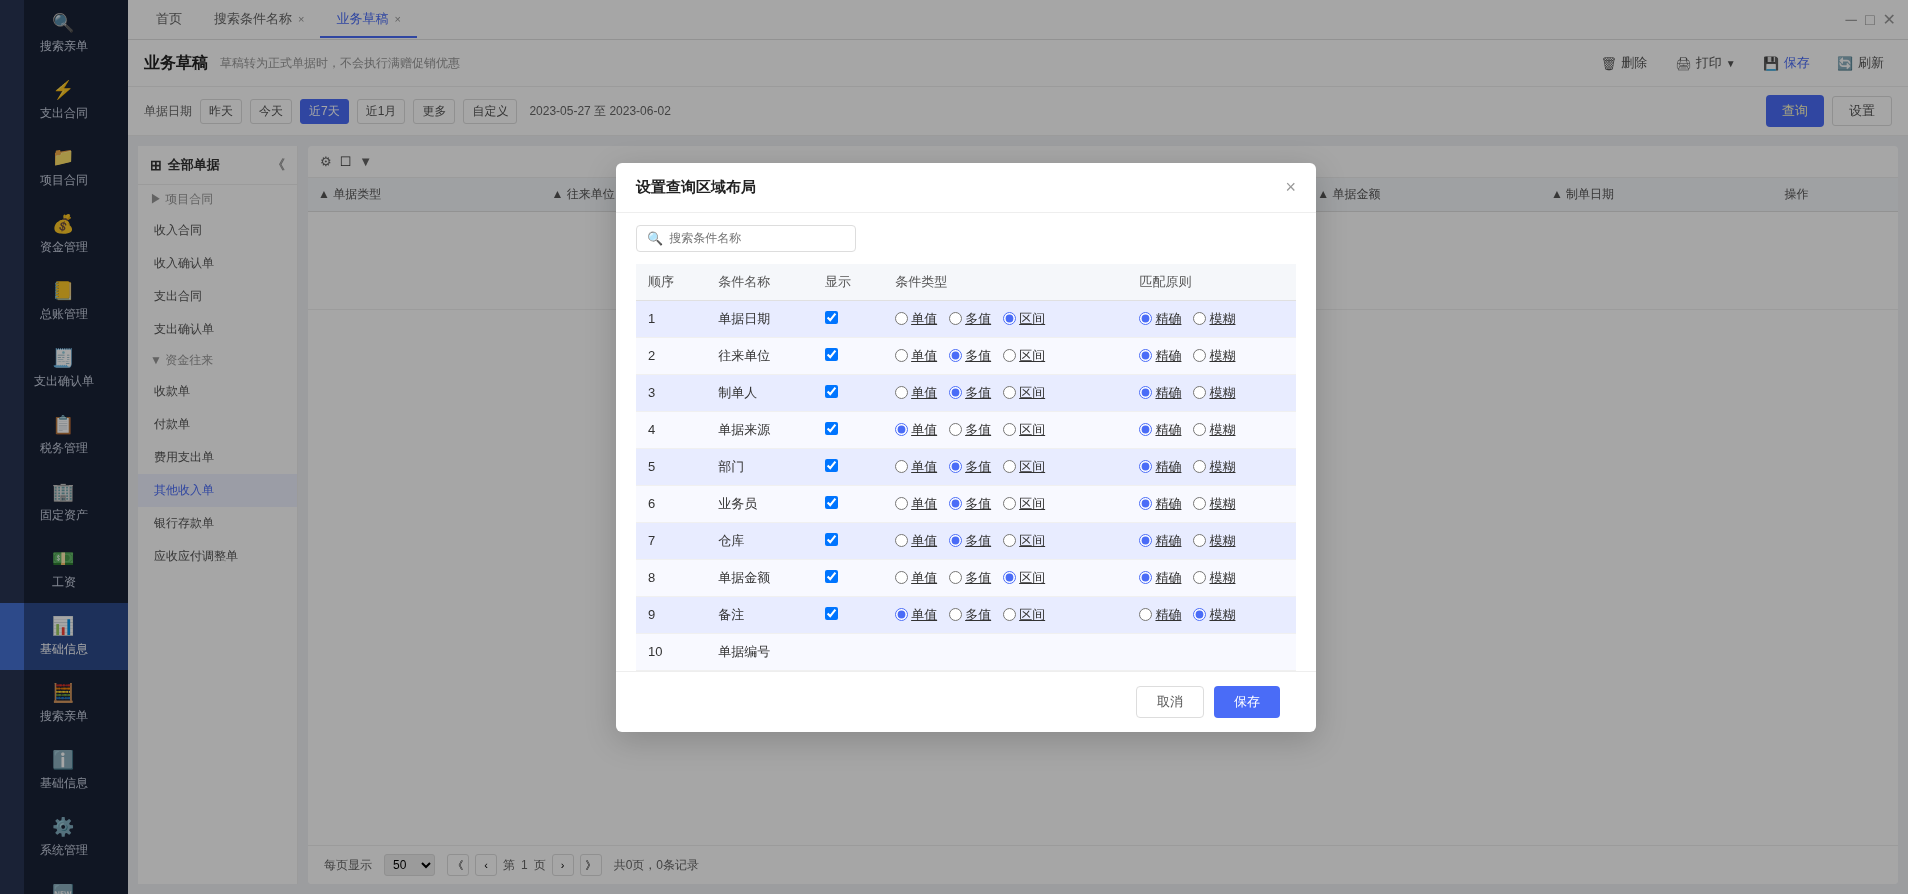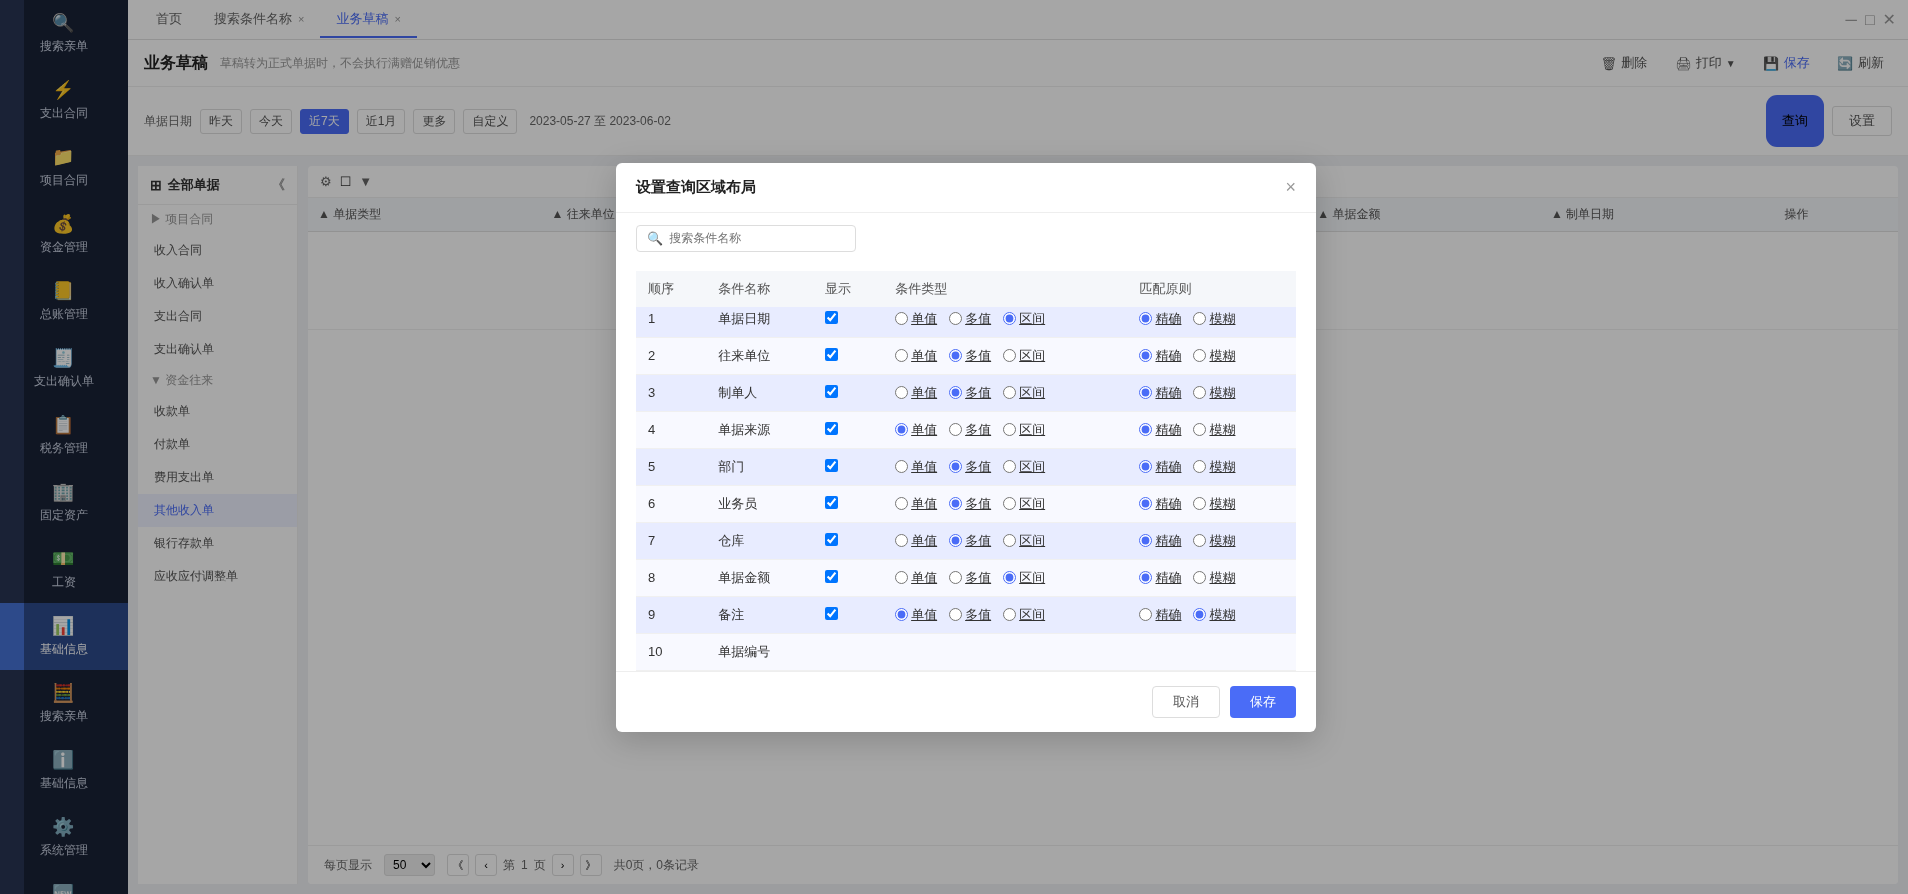--- a/index.html
+++ b/index.html
@@ -30,21 +30,21 @@
     .header-actions { margin-left: auto; display: flex; gap: 12px; align-items: center; }
     .header-btn { display: flex; align-items: center; gap: 4px; font-size: 13px; color: #555; cursor: pointer; padding: 4px 8px; border-radius: 3px; }
     .header-btn.primary { color: #4a6cf7; }
 
     
     .toolbar { padding: 8px 16px; background: #fff; display: flex; align-items: center; gap: 8px; border-bottom: 1px solid #eee; flex-wrap: wrap; }
     .toolbar-label { color: #666; font-size: 12px; }
     .date-btn { padding: 3px 8px; border: 1px solid #ddd; border-radius: 3px; background: #fff; cursor: pointer; font-size: 12px; color: #555; }
     .date-btn.active { background: #4a6cf7; color: #fff; border-color: #4a6cf7; }
     .date-range { font-size: 12px; color: #666; margin-left: 4px; }
-    .query-btn { margin-left: auto; background: #4a6cf7; color: #000000; border: none; padding: 17px 16px; border-radius: 11px; cursor: pointer; font-size: 13px; }
+    .query-btn { margin-left: auto; background: #4a6cf7; color: #fef9c3; border: none; padding: 7px 16px; border-radius: 4px; cursor: pointer; font-size: 13px; }
     .set-btn { background: #fff; color: #555; border: 1px solid #ddd; padding: 5px 16px; border-radius: 3px; cursor: pointer; font-size: 13px; }
     .list-sidebar { width: 160px; background: #fff; border-right: 1px solid #eee; overflow-y: auto; flex-shrink: 0; }
     .list-sidebar-header { padding: 10px 12px; font-weight: 600; font-size: 13px; display: flex; align-items: center; gap: 6px; border-bottom: 1px solid #eee; }
     .list-sidebar-item { padding: 8px 16px; cursor: pointer; font-size: 12px; color: #555; }
     .list-sidebar-item.active { background: #eef1ff; color: #4a6cf7; font-weight: 500; }
     .list-sidebar-group { padding: 6px 12px; font-size: 12px; color: #999; cursor: pointer; }
     .table { width: 100%; border-collapse: collapse; font-size: 12px; }
     .table th { background: #f5f7fa; padding: 8px 10px; text-align: left; border-bottom: 1px solid #e0e0e0; color: #555; font-weight: 500; white-space: nowrap; }
     .table td { padding: 7px 10px; border-bottom: 1px solid #f0f0f0; color: #555; white-space: nowrap; }
 
@@ -70,33 +70,33 @@
 
     
     .dialog-search { padding: 12px 20px; }
     .search-box { display: flex; align-items: center; border: 1px solid #ddd; border-radius: 4px; padding: 5px 10px; width: 220px; gap: 6px; background: #fff; }
     .search-box input { border: none; outline: none; font-size: 12px; flex: 1; background: transparent; color: #333; }
     .search-icon { color: #999; font-size: 13px; }
 
     
     .dialog-table-container { flex: 1; overflow-y: auto; padding: 0 20px; }
     .dialog-table { width: 100%; border-collapse: collapse; font-size: 13px; }
-    .dialog-table th { background: #f5f7fa; padding: 9px 12px; text-align: left; border-bottom: 1px solid #e0e0e0; color: #555; font-weight: 500; position: sticky; top: 7px; z-index: 1; }
+    .dialog-table th { background: #f5f7fa; padding: 9px 12px; text-align: left; border-bottom: 1px solid #e0e0e0; color: #555; font-weight: 500; position: sticky; top: 0; z-index: 1; }
     .dialog-table td { padding: 9px 12px; border-bottom: 1px solid #f0f0f0; color: #333; vertical-align: middle; }
     .dialog-table tr:nth-child(even) td { background: #f8f9ff; }
     .dialog-table tr:nth-child(odd) td { background: #fff; }
     .dialog-table tr.highlighted td { background: #e8ecff; }
 
     
     .radio-group { display: flex; align-items: center; gap: 12px; white-space: nowrap; }
     .radio-item { display: flex; align-items: center; gap: 3px; cursor: pointer; text-decoration: underline; }
     .radio-item input[type=radio] { accent-color: #4a6cf7; cursor: pointer; }
 
     
-    .dialog-footer { display: flex; justify-content: flex-end; padding: 14px 20px; border-top: 1px solid #eee; gap: 10px; }
+    .dialog-footer { display: flex; justify-content: flex-end; padding: 14px 36px; border-top: 1px solid #eee; gap: 10px; }
     .btn-cancel { background: #fff; border: 1px solid #ddd; padding: 6px 20px; border-radius: 4px; cursor: pointer; font-size: 13px; color: #555; }
     .btn-save { background: #4a6cf7; color: #fff; border: none; padding: 6px 20px; border-radius: 4px; cursor: pointer; font-size: 13px; }
 
     
     ::-webkit-scrollbar { width: 6px; height: 6px; }
     ::-webkit-scrollbar-track { background: #f0f0f0; }
     ::-webkit-scrollbar-thumb { background: #ccc; border-radius: 3px; }
   </style>
 </head>
 <body>

